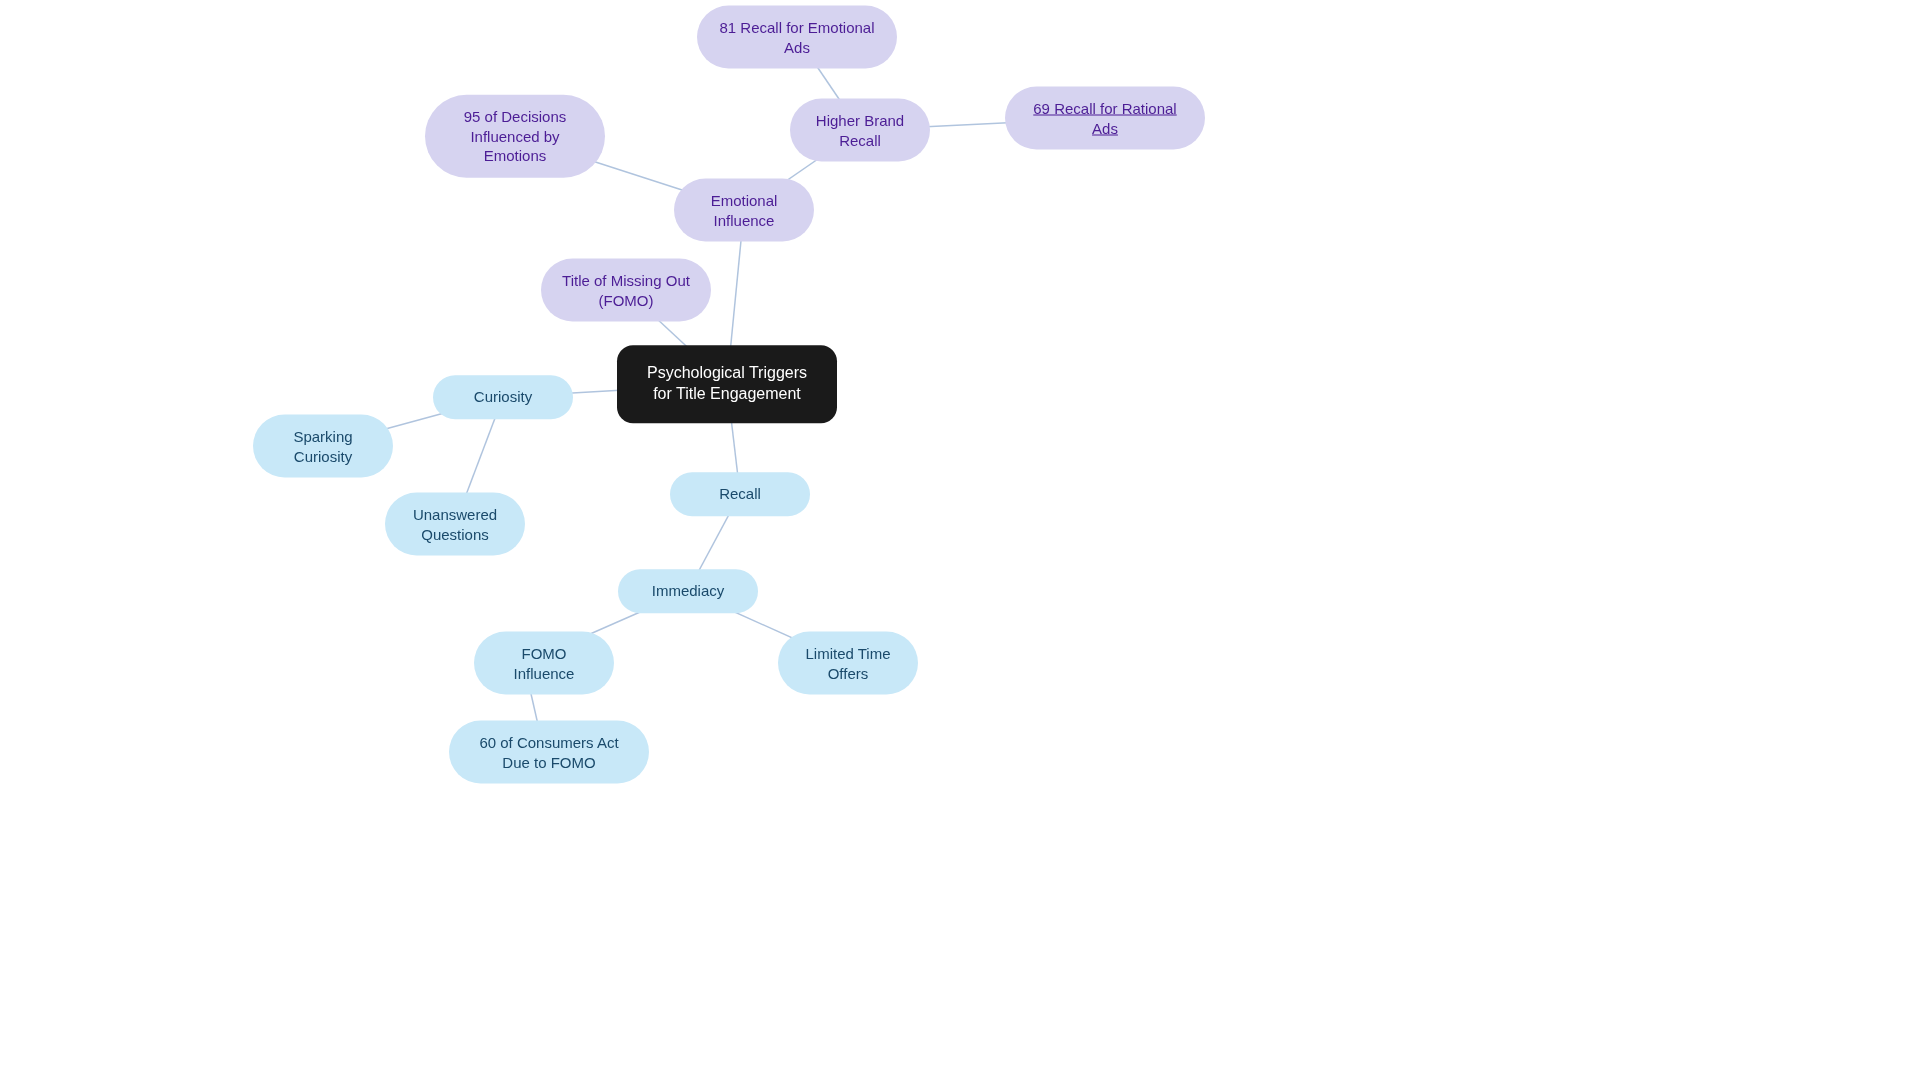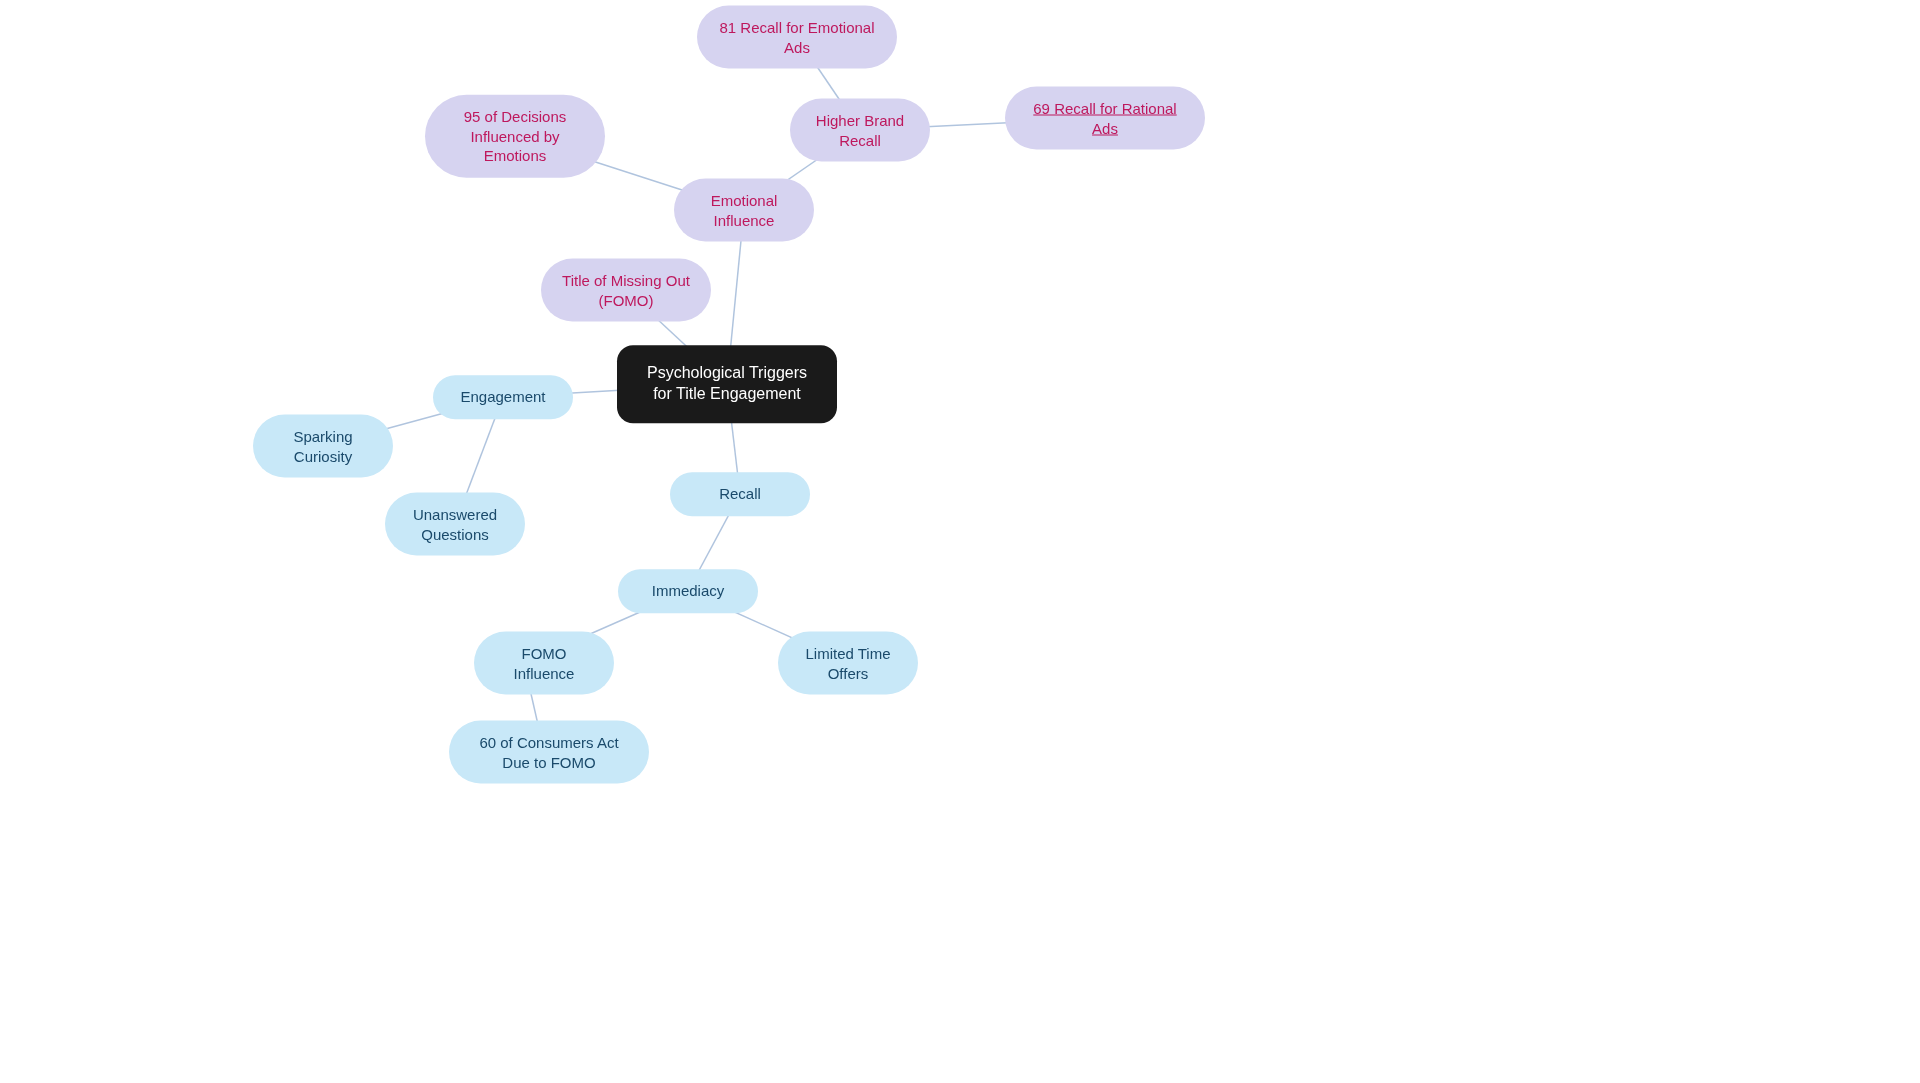--- a/index.html
+++ b/index.html
@@ -46,21 +46,21 @@
       color: #ffffff;
       font-size: 16px;
       font-weight: 500;
       border-radius: 16px;
       padding: 18px 28px;
       width: 220px;
     }
 
     .node-purple {
       background: #d6d3f0;
-      color: #be185d;
+      color: #4c1d95;
       border: none;
       justify-content: center;
     }
 
     .node-blue {
       background: #c8e8f8;
       color: #1a4a6b;
       border: none;
     }
   </style>
@@ -100,21 +100,21 @@
       <div class="node node-purple" style="left: 1105px; top: 118px; width: 200px; text-decoration: underline;">
         <span>69 Recall for Rational Ads</span>
       </div>
       <div class="node node-purple" style="left: 515px; top: 136px; width: 180px;">
         <span>95 of Decisions Influenced by Emotions</span>
       </div>
       <div class="node node-purple" style="left: 626px; top: 290px; width: 170px;">
         <span>Title of Missing Out (FOMO)</span>
       </div>
       <div class="node node-blue" style="left: 503px; top: 397px; width: 140px;">
-        <span>Engagement</span>
+        <span>Curiosity</span>
       </div>
       <div class="node node-blue" style="left: 323px; top: 446px; width: 140px;">
         <span>Sparking Curiosity</span>
       </div>
       <div class="node node-blue" style="left: 455px; top: 524px; width: 140px;">
         <span>Unanswered Questions</span>
       </div>
       <div class="node node-blue" style="left: 740px; top: 494px; width: 140px;">
         <span>Recall</span>
       </div>

